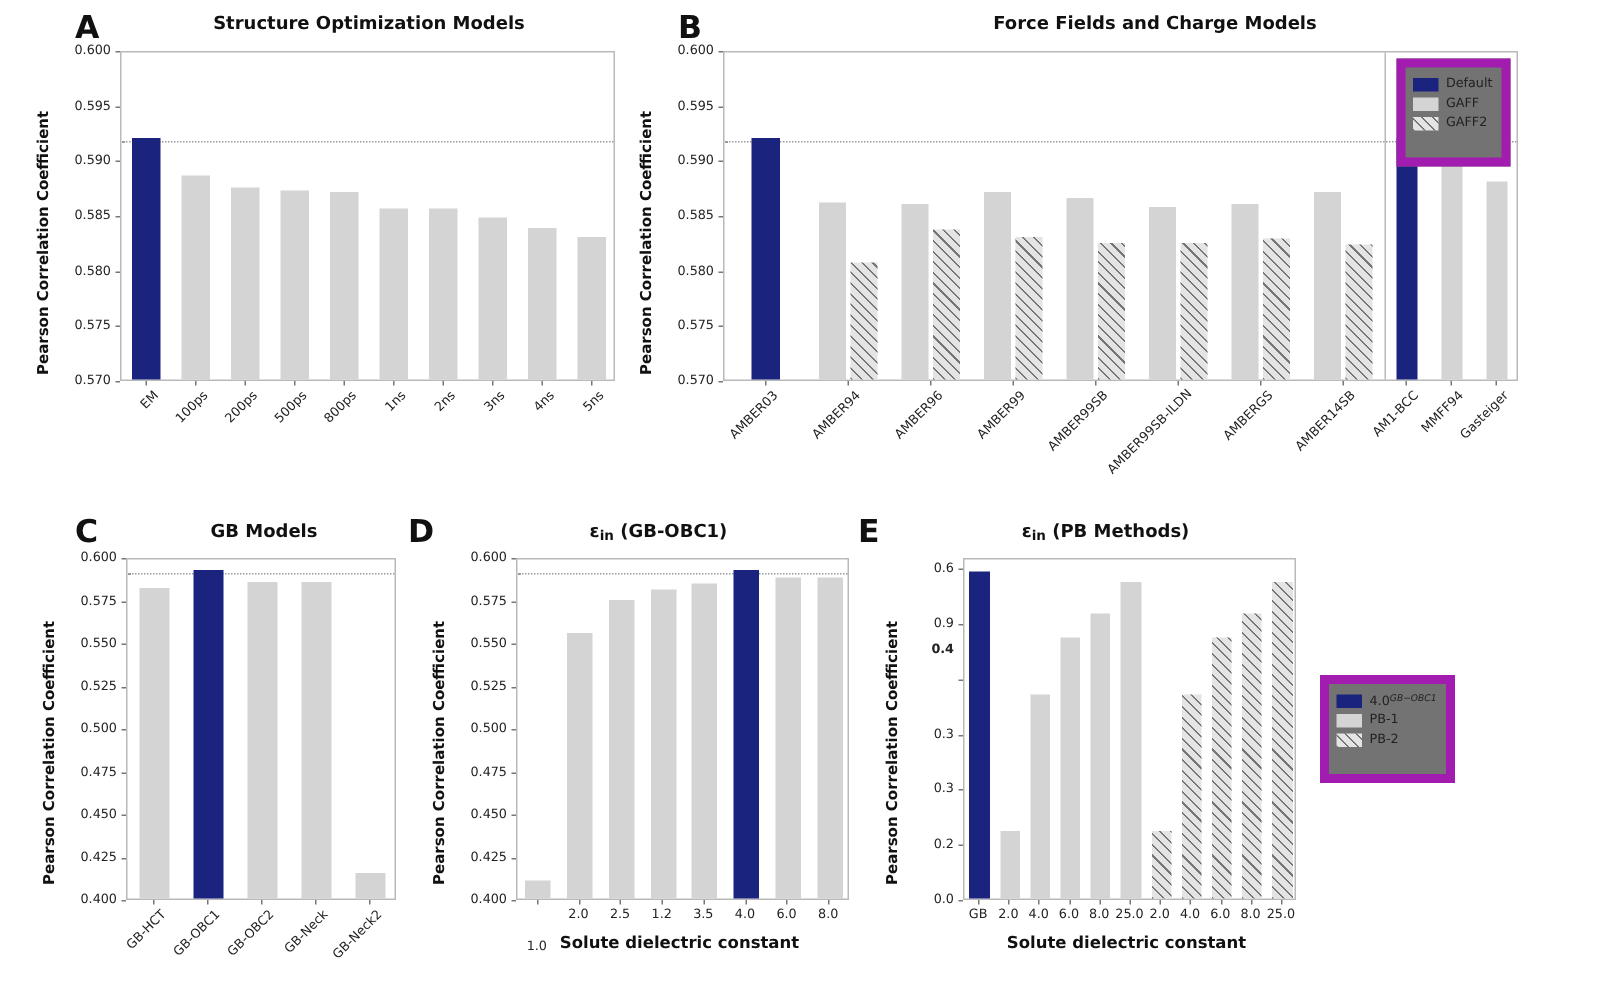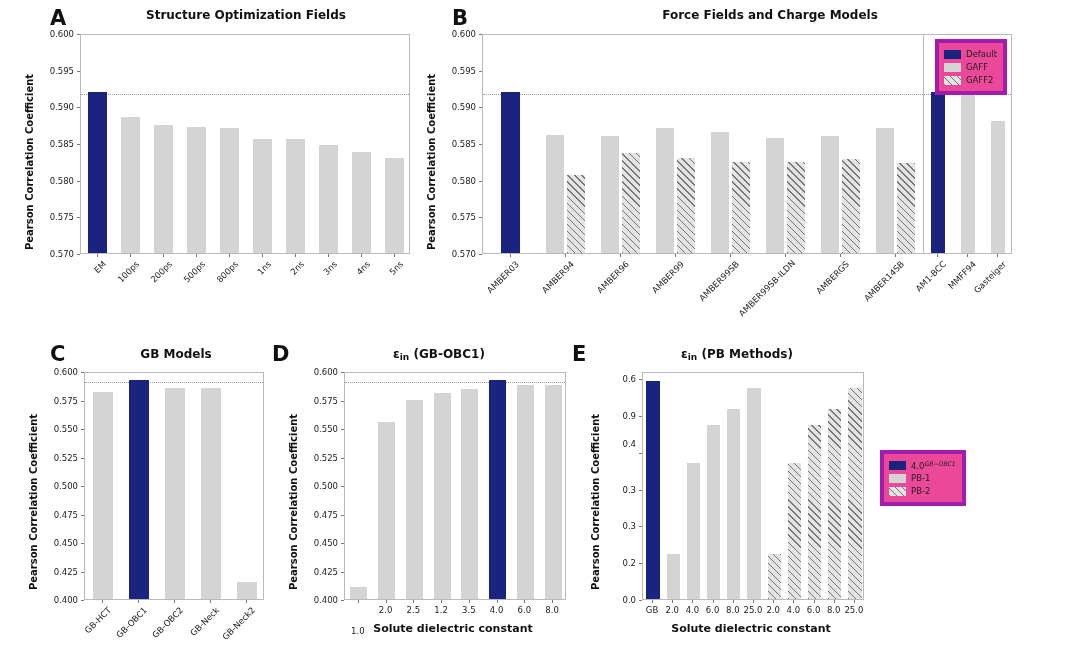--- a/index.html
+++ b/index.html
@@ -113,23 +113,23 @@
   }
   .vsep {
     position: absolute;
     width: 1px;
     background: #b9b9b9;
     top: 0;
     bottom: 0;
   }
   .legend {
     position: absolute;
-    border: 4px solid #a21caf;
-    background: #ec4899;
-    padding: 4px 6px 4px 5px;
+    border: 6px solid #a21caf;
+    background: #737373;
+    padding: 4px 6px 16px 5px;
     font-size: 8.5px;
     color: #222;
   }
   .legend-row {
     display: flex;
     align-items: center;
     height: 12px;
     margin: 1px 0;
   }
   .legend-swatch {
@@ -140,21 +140,21 @@
   }
   .legend-label { white-space: nowrap; }
   .sub { font-size: 0.75em; vertical-align: -0.22em; }
   .sup { font-size: 0.72em; vertical-align: 0.45em; font-style: italic; }
 </style>
 </head>
 <body>
 
 <div class="panel">
   <div class="panel-letter" style="left:50px; top:6px;">A</div>
-  <div class="panel-title" style="left:96px; top:8px; width:300px;">Structure Optimization Fields</div>
+  <div class="panel-title" style="left:96px; top:8px; width:300px;">Structure Optimization Models</div>
   <div class="ylabel" style="left:24px; top:250px;">Pearson Correlation Coefficient</div>
 
   <div class="plotarea" id="a-plot" style="left:80px; top:34px; width:330px; height:220px;">
     <div class="refline" id="a-refline" style="top: 59.4px;"></div>
     <div id="a-bars">
         <div class="bar bar-default" style="left: 6.6px; width: 19.8px; height: 160.6px;"></div>
         <div class="bar bar-plain" style="left: 39.6px; width: 19.8px; height: 136.4px;"></div>
         <div class="bar bar-plain" style="left: 72.6px; width: 19.8px; height: 127.6px;"></div>
         <div class="bar bar-plain" style="left: 105.6px; width: 19.8px; height: 126.133px;"></div>
         <div class="bar bar-plain" style="left: 138.6px; width: 19.8px; height: 125.4px;"></div>
@@ -421,21 +421,21 @@
   </div>
   <div id="e-yticks">
       <div class="ytick" style="left: 602px; top: 595px; width: 34px;">0.0</div>
       <div class="ytickmark" style="left: 639px; top: 600px;"></div>
       <div class="ytick" style="left: 602px; top: 558.226px; width: 34px;">0.2</div>
       <div class="ytickmark" style="left: 639px; top: 563.226px;"></div>
       <div class="ytick" style="left: 602px; top: 521.452px; width: 34px;">0.3</div>
       <div class="ytickmark" style="left: 639px; top: 526.452px;"></div>
       <div class="ytick" style="left: 602px; top: 484.677px; width: 34px;">0.3</div>
       <div class="ytickmark" style="left: 639px; top: 489.677px;"></div>
-      <div class="ytick" style="left: 602px; top: 439px; width: 34px;">0.4</div>
+      <div class="ytick" style="left: 602px; top: 428px; width: 34px; font-weight: bold;">0.4</div>
       <div class="ytickmark" style="left: 639px; top: 452.903px;"></div>
       <div class="ytick" style="left: 602px; top: 411.129px; width: 34px;">0.9</div>
       <div class="ytickmark" style="left: 639px; top: 416.129px;"></div>
       <div class="ytick" style="left: 602px; top: 374.355px; width: 34px;">0.6</div>
       <div class="ytickmark" style="left: 639px; top: 379.355px;"></div>
     </div>
   <div id="e-xticks">
       <div class="xtickmark" style="left: 652.091px; top: 600px;"></div>
       <div class="xtick-h" style="left: 630.091px; top: 605px; width: 44px;">GB</div>
       <div class="xtickmark" style="left: 672.273px; top: 600px;"></div>

